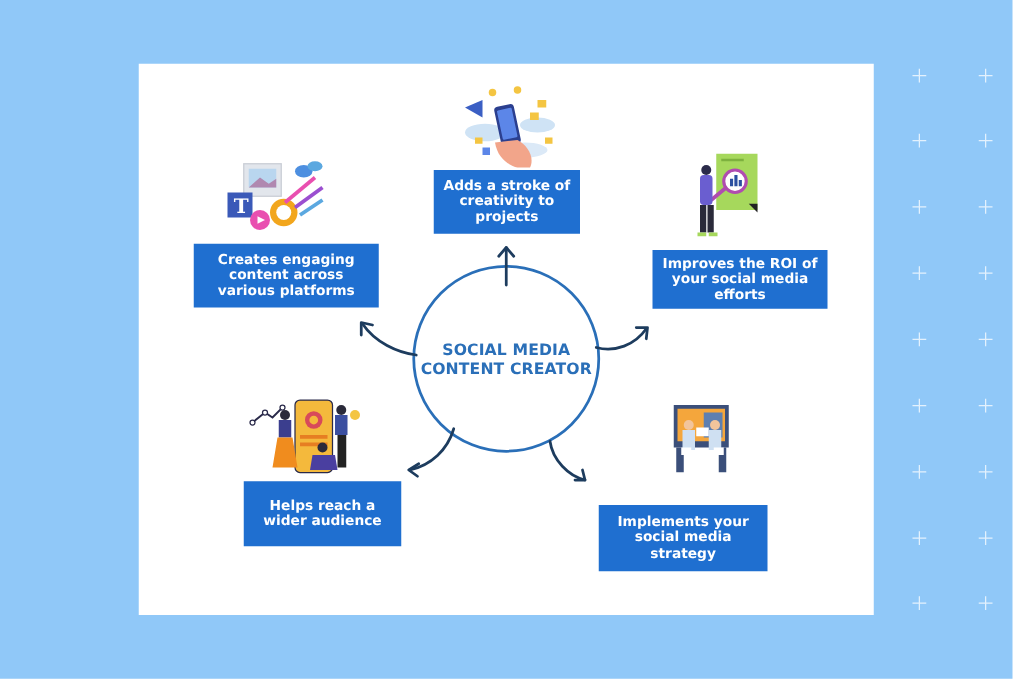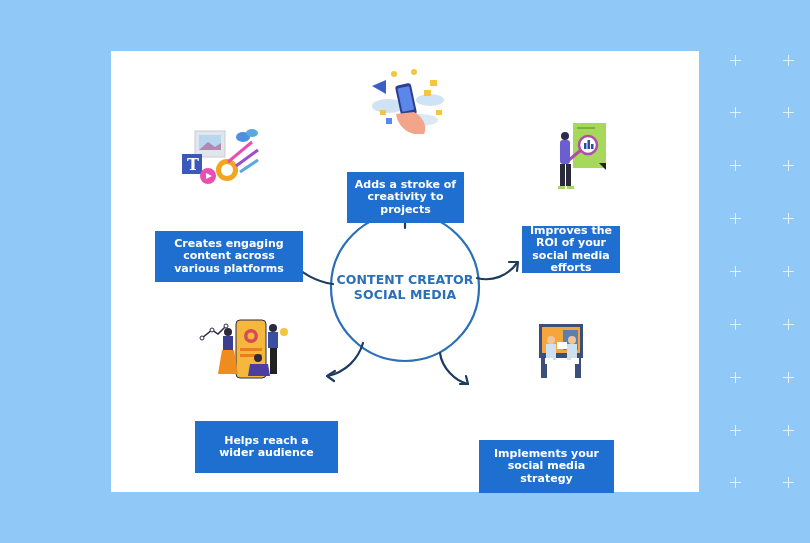--- a/index.html
+++ b/index.html
@@ -26,21 +26,21 @@
   .center-title {
     position: absolute; left: 330px; top: 272px; width: 150px;
     text-align: center; color: #2a6fb8;
     font-family: "DejaVu Sans", sans-serif; font-weight: bold;
     font-size: 12.5px; line-height: 15px; letter-spacing: 0.1px;
   }
   .box {
     position: absolute; background: #1f6fd0; color: #ffffff;
     display: flex; align-items: center; justify-content: center;
     text-align: center; font-weight: bold;
-    font-size: 11px; line-height: 12.5px; padding: 0 6px; box-sizing: border-box; margin-top: 36px;
+    font-size: 11px; line-height: 12.5px; padding: 0 6px; box-sizing: border-box;
   }
   .illus { position: absolute; }
 </style>
 </head>
 <body>
 
 <div>
   <div class="plus" style="left:730px;top:55px"></div>
   <div class="plus" style="left:783px;top:55px"></div>
   <div class="plus" style="left:730px;top:107px"></div>
@@ -78,22 +78,22 @@
 
     <path d="M363 343 C358 360 345 372 328 376"></path>
     <path d="M335 371 L327 376 L334 381"></path>
 
     <path d="M440 353 C442 368 455 381 468 384"></path>
     <path d="M460 384 L468 384 L466 376"></path>
   </g>
 </svg>
 
 <div class="center-title">
+  <div>SOCIAL MEDIA</div>
   <div>CONTENT CREATOR</div>
-  <div>SOCIAL MEDIA</div>
 </div>
 
 <svg class="illus" style="left:358px;top:66px" width="100" height="70">
   <ellipse cx="30" cy="40" rx="16" ry="7" fill="#cfe3f5"></ellipse>
   <ellipse cx="72" cy="34" rx="14" ry="6" fill="#cfe3f5"></ellipse>
   <ellipse cx="62" cy="54" rx="18" ry="6" fill="#dbe9f7"></ellipse>
   <path d="M14 20 L28 14 L28 28 Z" fill="#3b5fc4"></path>
   <rect x="40" y="18" width="16" height="32" rx="3" transform="rotate(-12 48 34)" fill="#2b3f8f"></rect>
   <rect x="42" y="21" width="12" height="24" rx="1" transform="rotate(-12 48 34)" fill="#5c86e8"></rect>
   <path d="M38 48 C40 60 48 66 56 68 L66 68 C70 60 64 50 56 46 Z" fill="#f2a58a"></path>
@@ -175,21 +175,21 @@
   <rect x="8" y="36" width="8" height="6" fill="#fff"></rect>
   <rect x="34" y="36" width="8" height="6" fill="#fff"></rect>
 </svg>
 
 <div class="box" style="left:347px;top:136px;width:117px;height:51px">
   <span>Adds a stroke of creativity to projects</span>
 </div>
 <div class="box" style="left:155px;top:195px;width:148px;height:51px">
   <span>Creates engaging content across various platforms</span>
 </div>
-<div class="box" style="left:522px;top:190px;width:98px;height:47px">
+<div class="box" style="left:522px;top:200px;width:140px;height:47px">
   <span>Improves the ROI of your social media efforts</span>
 </div>
-<div class="box" style="left:195px;top:385px;width:143px;height:52px;padding:0 14px">
+<div class="box" style="left:195px;top:385px;width:126px;height:52px;padding:0 14px">
   <span>Helps reach a wider audience</span>
 </div>
 <div class="box" style="left:479px;top:404px;width:135px;height:53px;padding:0 14px">
   <span>Implements your social media strategy</span>
 </div>
 
 </body></html>

